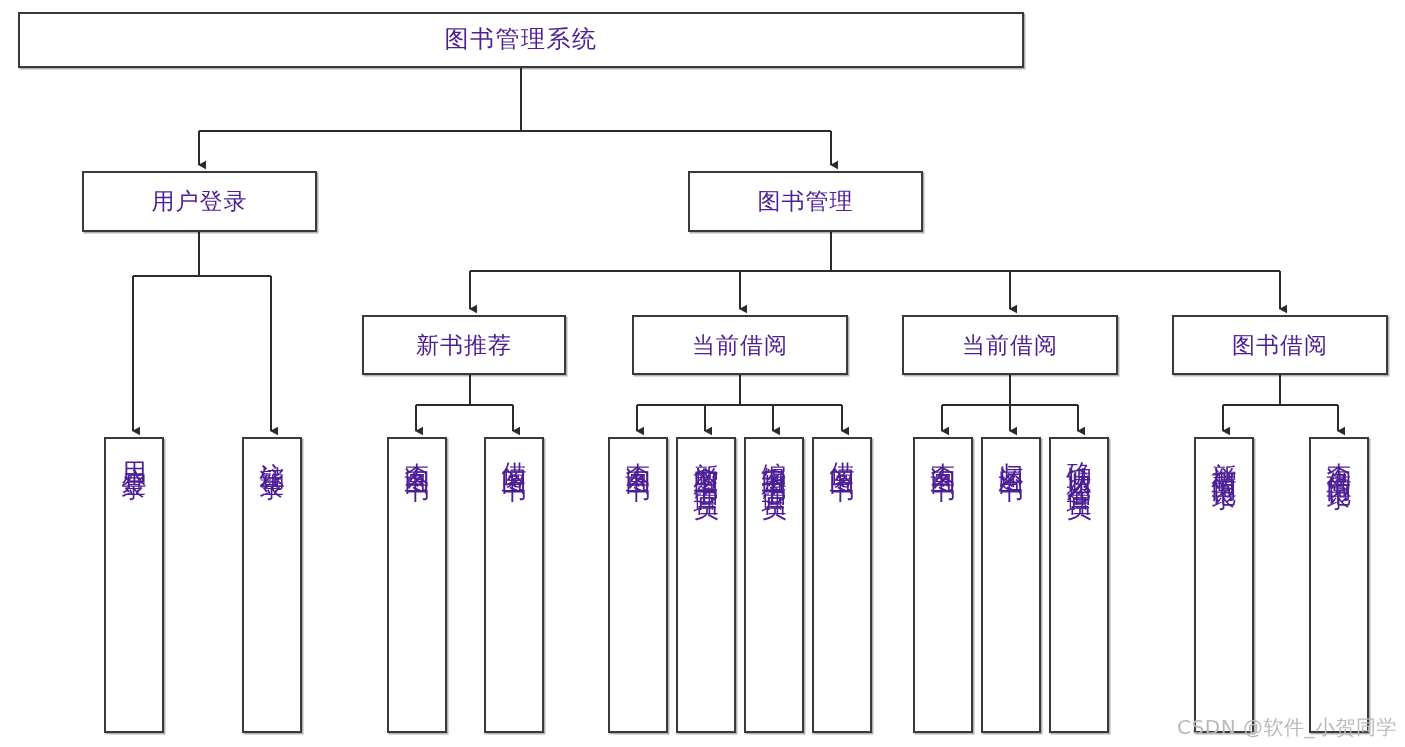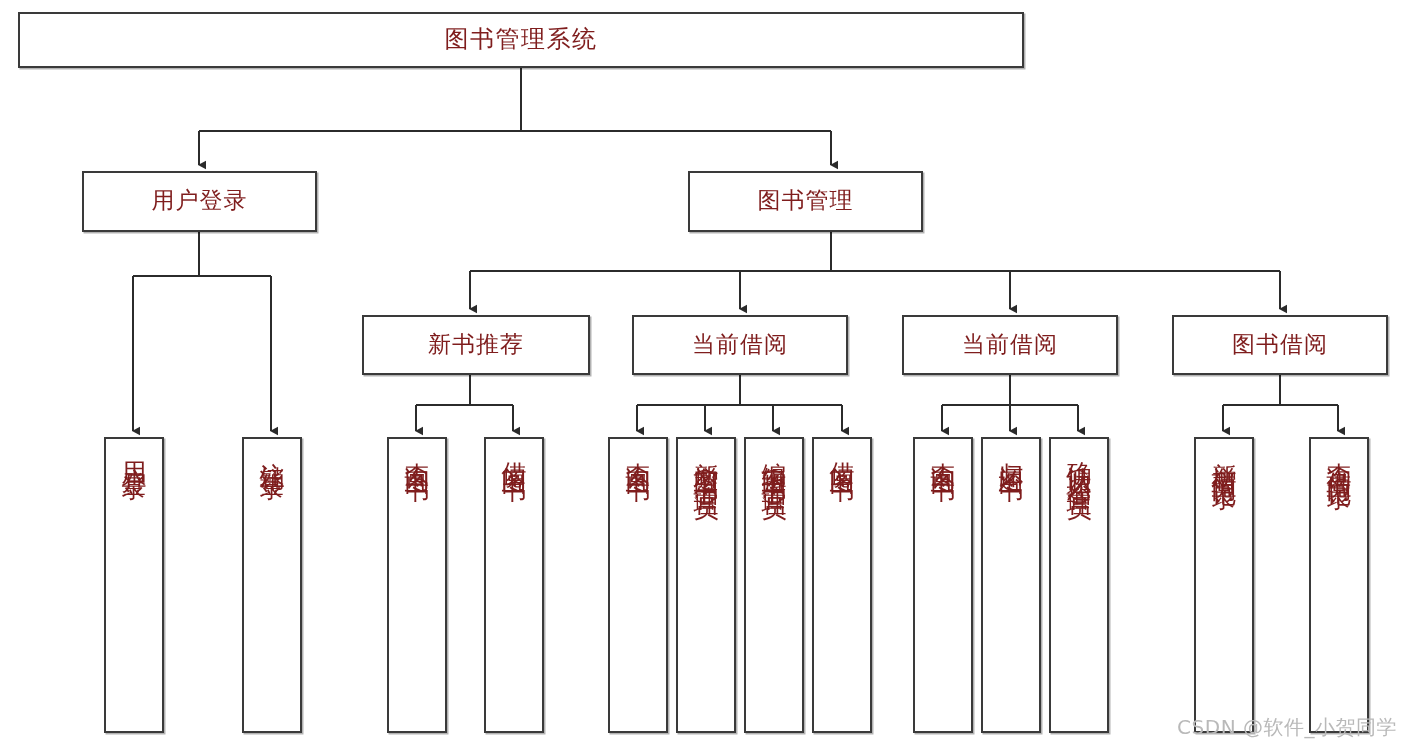--- a/index.html
+++ b/index.html
@@ -28,23 +28,22 @@
   }
   .node {
     position: absolute;
     box-sizing: border-box;
     background: #ffffff;
     border: 2px solid #3a3a3a;
     box-shadow: 1.5px 1.5px 0 rgba(0,0,0,0.30);
     display: flex;
     align-items: center;
     justify-content: center;
-    color: #7f1d1d;
+    color: #4c1d95;
     z-index: 2;
-    font-family: Liberation Serif, serif;
   }
   .node .label {
     display: block;
     text-align: center;
     line-height: 1.05;
     white-space: nowrap;
   }
   
   .node.h .label {
     font-size: 23px;
@@ -139,21 +138,21 @@
     <span class="label">图书管理系统</span>
   </div>
 
   <div class="node h" style="left:82px; top:171px; width:235px; height:61px;">
     <span class="label">用户登录</span>
   </div>
   <div class="node h" style="left:688px; top:171px; width:235px; height:61px;">
     <span class="label">图书管理</span>
   </div>
 
-  <div class="node h" style="left:362px; top:315px; width:228px; height:60px;">
+  <div class="node h" style="left:362px; top:315px; width:204px; height:60px;">
     <span class="label">新书推荐</span>
   </div>
   <div class="node h" style="left:632px; top:315px; width:216px; height:60px;">
     <span class="label">当前借阅</span>
   </div>
   <div class="node h" style="left:902px; top:315px; width:216px; height:60px;">
     <span class="label">当前借阅</span>
   </div>
   <div class="node h" style="left:1172px; top:315px; width:216px; height:60px;">
     <span class="label">图书借阅</span>

